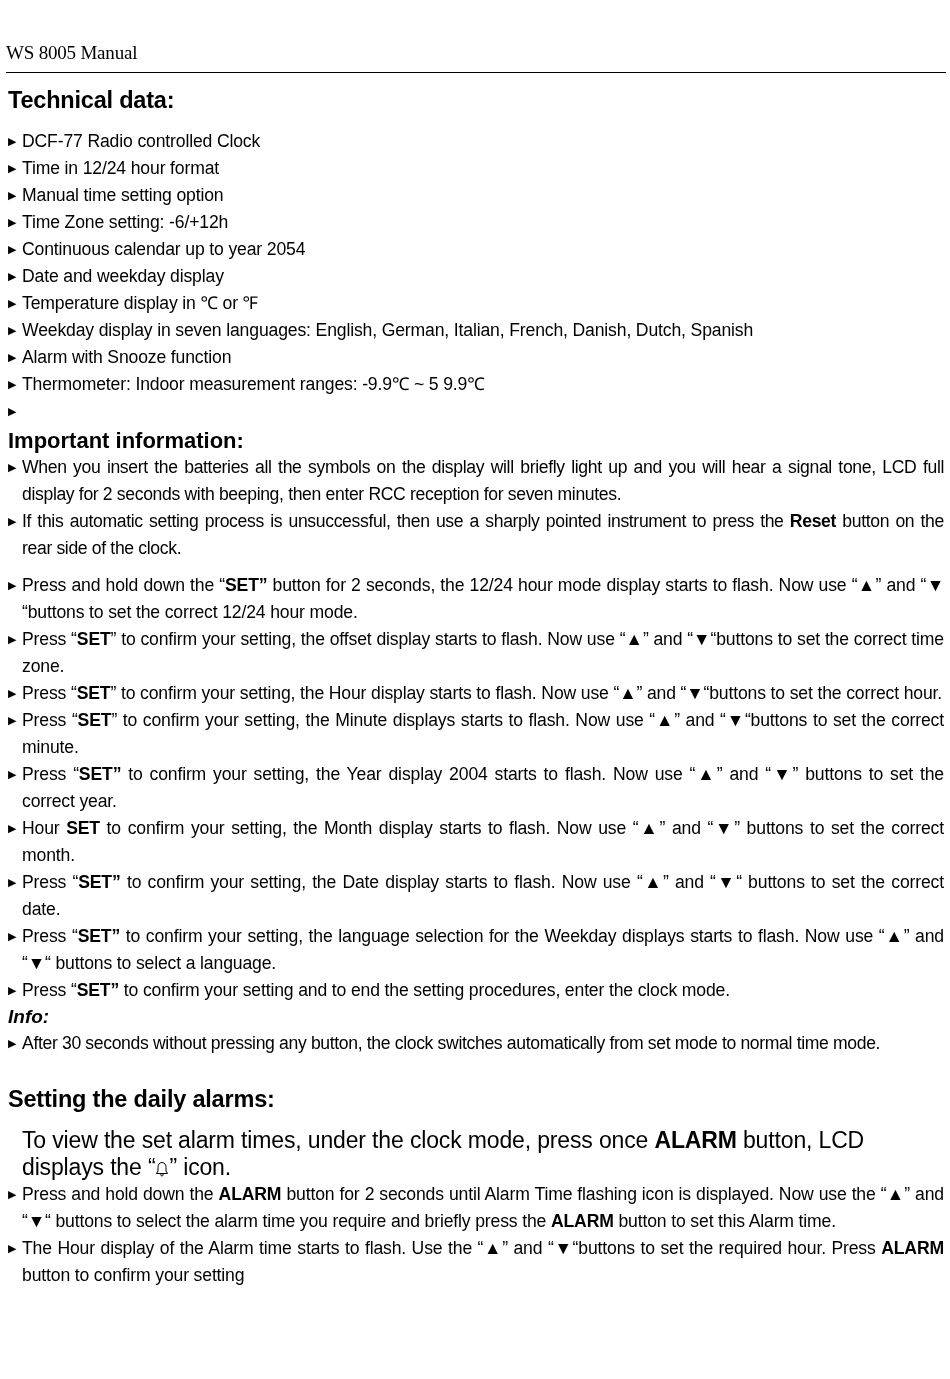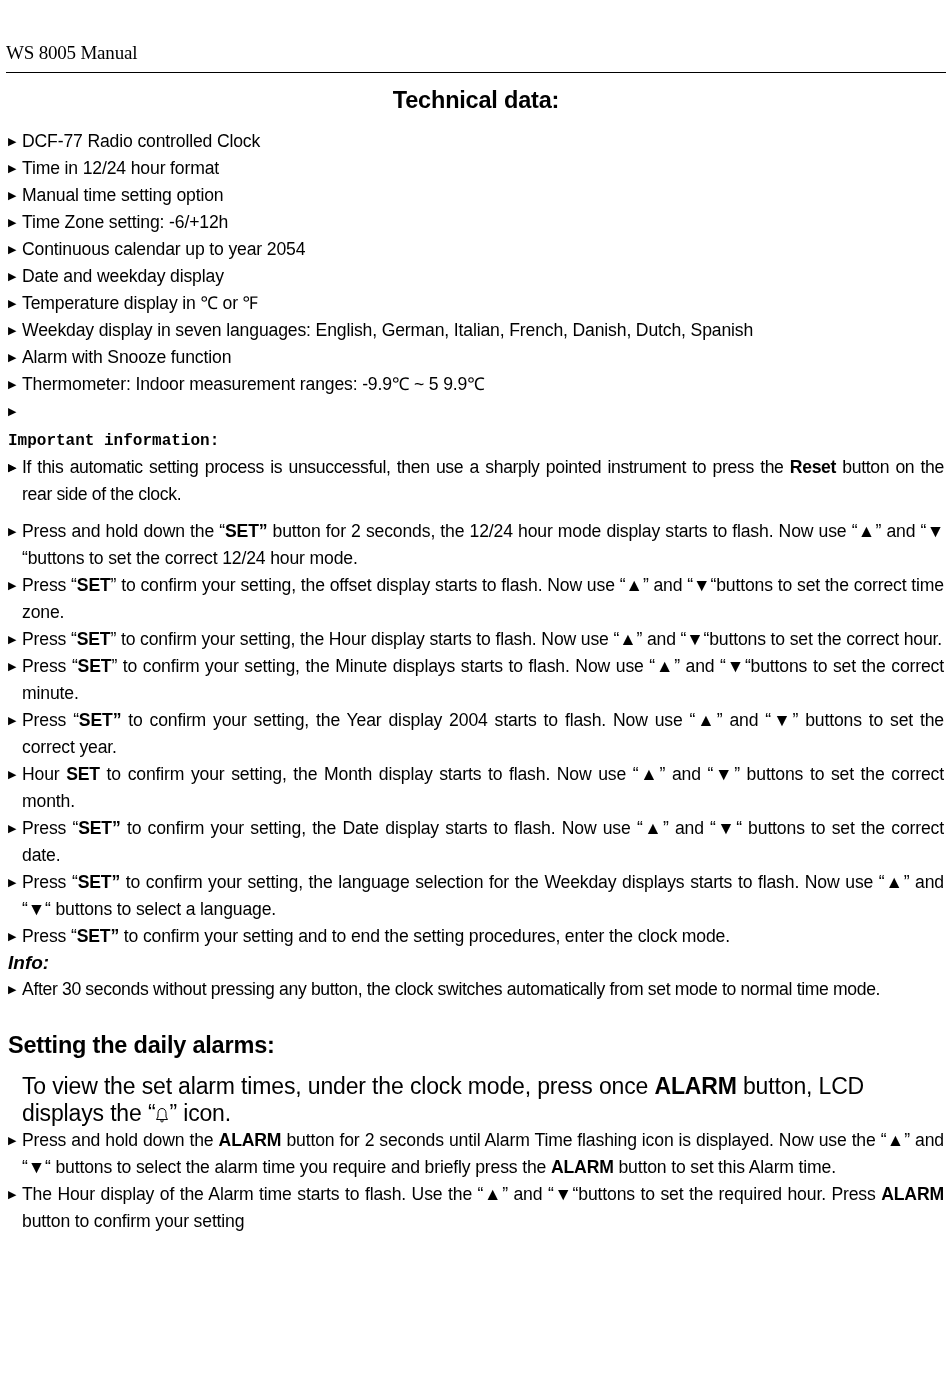--- a/index.html
+++ b/index.html
@@ -15,39 +15,39 @@
       position: absolute; left: 0; right: 0; top: 0;
       text-align: left; font-family: "Liberation Serif", serif;
       font-size: 19px; line-height: 34px; letter-spacing: -0.2px;
     }
     .content { position: absolute; left: 8px; top: 82px; width: 936px; }
     h2 {
       margin: 0; font-weight: bold; font-size: 23.5px; letter-spacing: -0.2px;
       line-height: 36px;
     }
     h3 {
-      margin: 0; font-weight: bold; font-size: 16px; line-height: 26px; font-family: Liberation Mono, monospace;
+      margin: 0; font-weight: bold; font-size: 22px; line-height: 26px;
     }
     h4 {
       margin: 0; font-weight: bold; font-style: italic; font-size: 19px; line-height: 26px;
     }
     ul { list-style: none; margin: 0; padding: 0; }
     .item {
       position: relative; padding-left: 14px; font-size: 17.6px;
       line-height: 27px; text-align: justify; letter-spacing: -0.15px;
     }
     .bullet {
       position: absolute; left: 0; top: 0; font-size: 11px; line-height: 27px;
     }
     .plain-para {
       padding-left: 14px; font-size: 23px; line-height: 27px; letter-spacing: -0.15px;
     }
     b { font-weight: bold; }
     .bell-icon { display: inline-block; width: 14px; height: 16px; vertical-align: -2px; }
-    .sec-tech { margin-bottom: 0; text-align: center; }
+    .sec-tech { margin-bottom: 0; }
     .tech-list { margin-top: 10px; }
     .gap-imp { height: 30px; }
     .imp-list .item { letter-spacing: -0.35px; }
     .sec-manual { margin-top: 6px; }
     .manual-list { margin-top: 10px; }
     .sec-info { margin-top: 0; }
     .sec-alarm { margin-top: 24px; }
     .alarm-block { margin-top: 10px; }
   </style>
 </head>
@@ -74,21 +74,21 @@
       <li class="item"><span class="bullet">▶</span><span>Thermometer: Indoor measurement ranges: -9.9℃ ~ 5 9.9℃</span></li>
       <li class="item"><span class="bullet">▶</span></li>
     </ul>
   </section>
 
   <div class="gap-imp"></div>
 
   <section>
     <h3>Important information:</h3>
     <ul class="imp-list">
-      <li class="item"><span class="bullet">▶</span></li>
+      <li class="item"><span class="bullet">▶</span><span>When you insert the batteries all the symbols on the display will briefly light up and you will hear a signal tone, LCD full display for 2 seconds with beeping, then enter RCC reception for seven minutes.</span></li>
       <li class="item"><span class="bullet">▶</span><span>If this automatic setting process is unsuccessful, then use a sharply pointed instrument to press the </span><b>Reset</b><span> button on the rear side of the clock.</span></li>
     </ul>
   </section>
 
   <section class="sec-manual">
     <ul class="manual-list">
       <li class="item"><span class="bullet">▶</span><span>Press and hold down the “</span><b>SET”</b><span> button for 2 seconds, the 12/24 hour mode display starts to flash. Now use “▲” and “▼ “buttons to set the correct 12/24 hour mode.</span></li>
       <li class="item"><span class="bullet">▶</span><span>Press “</span><b>SET</b><span>” to confirm your setting, the offset display starts to flash. Now use “▲” and “▼“buttons to set the correct time zone.</span></li>
       <li class="item"><span class="bullet">▶</span><span>Press “</span><b>SET</b><span>” to confirm your setting, the Hour display starts to flash. Now use “▲” and “▼“buttons to set the correct hour.</span></li>
       <li class="item"><span class="bullet">▶</span><span>Press “</span><b>SET</b><span>” to confirm your setting, the Minute displays starts to flash. Now use “▲” and “▼“buttons to set the correct minute.</span></li>

